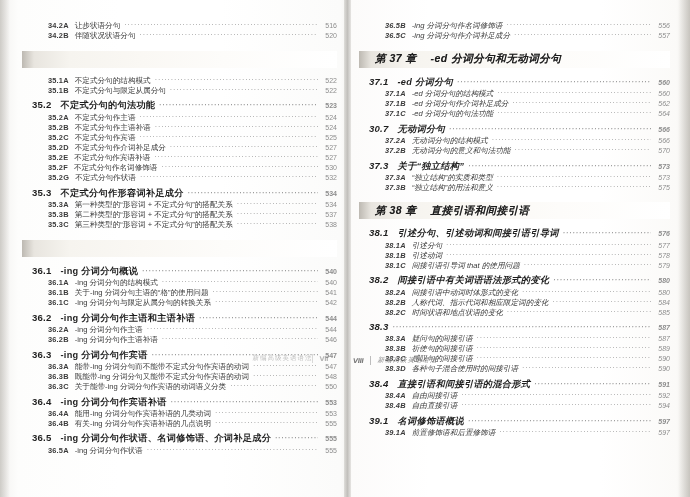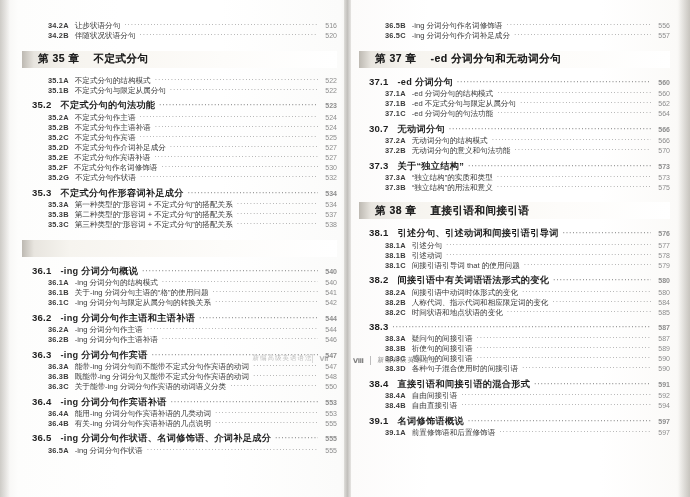--- a/index.html
+++ b/index.html
@@ -24,21 +24,21 @@
     display: flex;
   }
   .col {
     width: 345px;
     height: 371px;
     position: relative;
     box-sizing: border-box;
     padding: 22px 14px 0 16px;
   }
   .col.left  { padding-left: 22px; padding-right: 8px; }
-  .col.right { padding-left: 14px; padding-right: 20px; }
+  .col.right { padding-left: 14px; padding-right: 20px; font-style: italic; }
 
   
   .chapter {
     position: relative;
     margin: 11px 0 9px 0;
     height: 17px;
     display: flex;
     align-items: center;
   }
   .chapter .band {
@@ -191,21 +191,20 @@
         <span class="pg">516</span>
       </div>
       <div class="entry lvl2">
         <span class="num">34.2B</span>
         <span class="ttl">伴随状况状语分句</span>
         <span class="leader">··························································································</span>
         <span class="pg">520</span>
       </div>
       <div class="chapter">
         <div class="band"></div>
-        <div class="ctext"><span class="cnum">第 35 章</span><span class="ctitle">不定式分句</span></div>
       </div>
       <div class="entry lvl2">
         <span class="num">35.1A</span>
         <span class="ttl">不定式分句的结构模式</span>
         <span class="leader">··························································································</span>
         <span class="pg">522</span>
       </div>
       <div class="entry lvl2">
         <span class="num">35.1B</span>
         <span class="ttl">不定式分句与限定从属分句</span>
@@ -413,21 +412,21 @@
         <span class="pg">560</span>
       </div>
       <div class="entry lvl2">
         <span class="num">37.1A</span>
         <span class="ttl">-ed 分词分句的结构模式</span>
         <span class="leader">··························································································</span>
         <span class="pg">560</span>
       </div>
       <div class="entry lvl2">
         <span class="num">37.1B</span>
-        <span class="ttl">-ed 不定式分句与限定从属分句</span>
+        <span class="ttl">-ed 分词分句作介词补足成分</span>
         <span class="leader">··························································································</span>
         <span class="pg">562</span>
       </div>
       <div class="entry lvl2">
         <span class="num">37.1C</span>
         <span class="ttl">-ed 分词分句的句法功能</span>
         <span class="leader">··························································································</span>
         <span class="pg">564</span>
       </div>
       <div class="entry lvl1">

